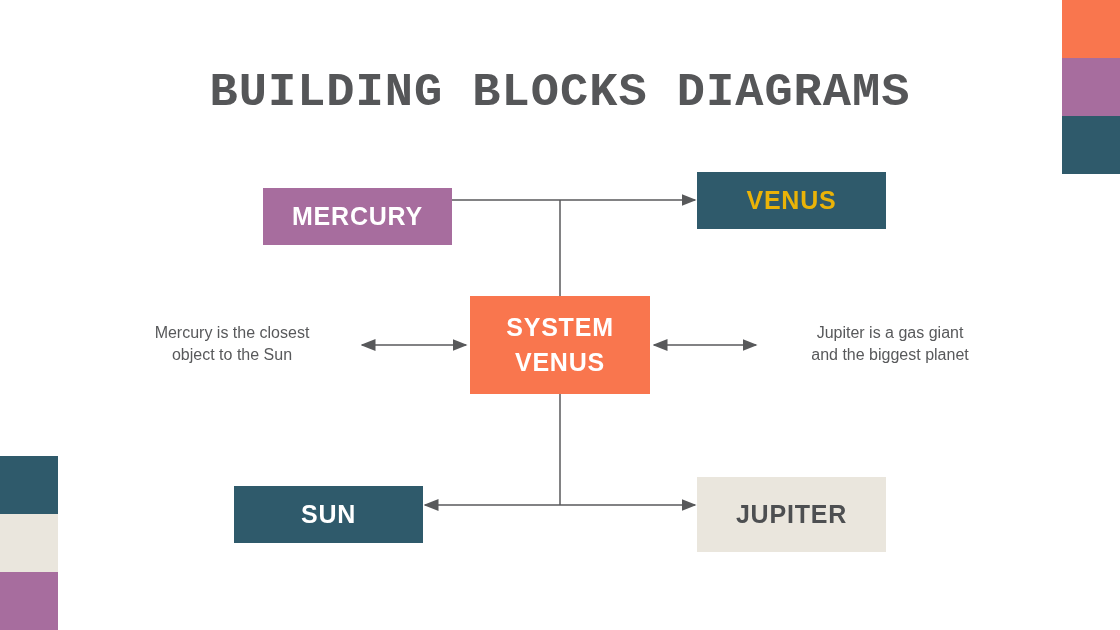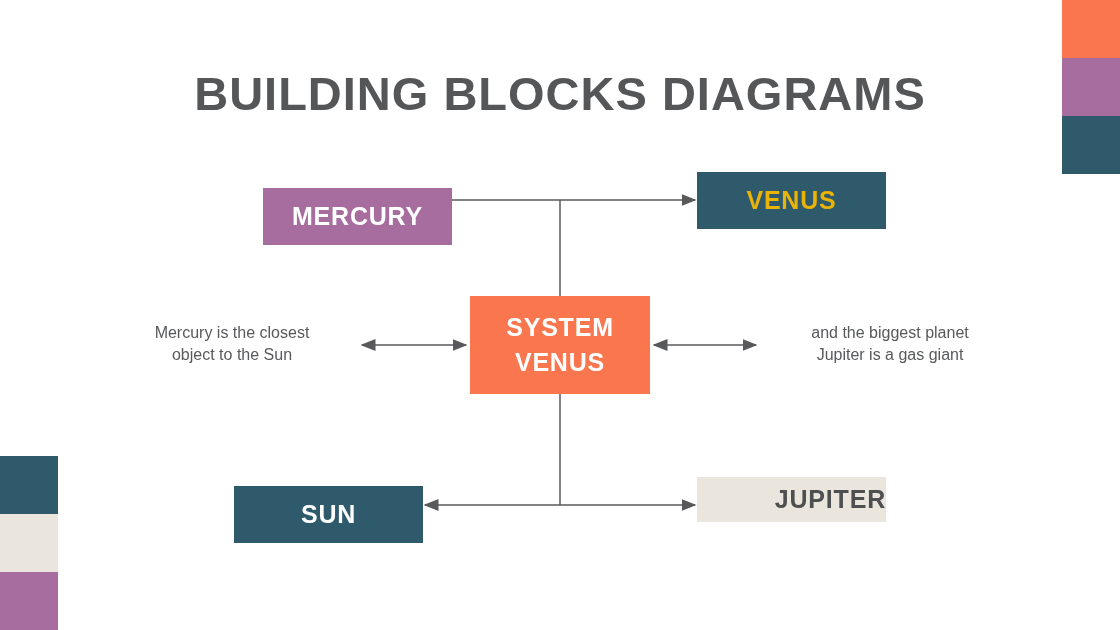--- a/index.html
+++ b/index.html
@@ -3,32 +3,32 @@
 <meta charset="utf-8">
 <style>
   * { margin:0; padding:0; box-sizing:border-box; }
   html,body { width:1120px; height:630px; overflow:hidden; background:#ffffff;
               font-family:"Liberation Sans", sans-serif; }
   .slide { position:relative; width:1120px; height:630px; background:#ffffff; }
 
   .slide-title {
     position:absolute; top:66px; left:0; width:100%;
     text-align:center; font-size:47px; font-weight:bold;
-    letter-spacing:1px; color:#555658;
+    letter-spacing:1px; color:#555658;font-family:Liberation Mono, monospace;
   }
 
   
   .node {
     position:absolute; display:flex; align-items:center; justify-content:center;
     font-weight:600; letter-spacing:0.8px; font-size:25px;
   }
   .node-mercury { left:234px; top:188px; width:189px; height:57px;margin-left:29px; }
   .node-venus   { left:697px; top:172px; width:189px; height:57px; }
   .node-sun     { left:234px; top:477px; width:189px; height:57px;margin-top:9px; }
-  .node-jupiter { left:697px; top:477px; width:189px; height:45px;justify-content:flex-end; }
+  .node-jupiter { left:697px; top:477px; width:189px; height:75px; }
   .node-center  { left:470px; top:296px; width:180px; height:98px;
                   flex-direction:column; line-height:35px; }
 
   
   .annotation {
     position:absolute; width:224px; text-align:center;
     font-size:16px; line-height:21.5px; color:#58595B;
   }
   .annotation-left  { left:120px; top:322px; }
   .annotation-right { left:778px; top:322px; }
@@ -93,22 +93,22 @@
   <div class="node node-jupiter" style="background: rgb(234, 230, 221); color: rgb(77, 79, 81);">
     <span>JUPITER</span>
   </div>
 
   <div class="annotation annotation-left">
     <div>Mercury is the closest</div>
     <div>object to the Sun</div>
   </div>
 
   <div class="annotation annotation-right">
+    <div>Jupiter is a gas giant</div>
     <div>and the biggest planet</div>
-    <div>Jupiter is a gas giant</div>
   </div>
 
   <div class="palette palette-tr">
     <div class="swatch" style="background: rgb(249, 118, 78);"></div>
     <div class="swatch" style="background: rgb(167, 109, 158);"></div>
     <div class="swatch" style="background: rgb(47, 90, 107);"></div>
   </div>
 
   <div class="palette palette-bl">
     <div class="swatch" style="background: rgb(47, 90, 107);"></div>

